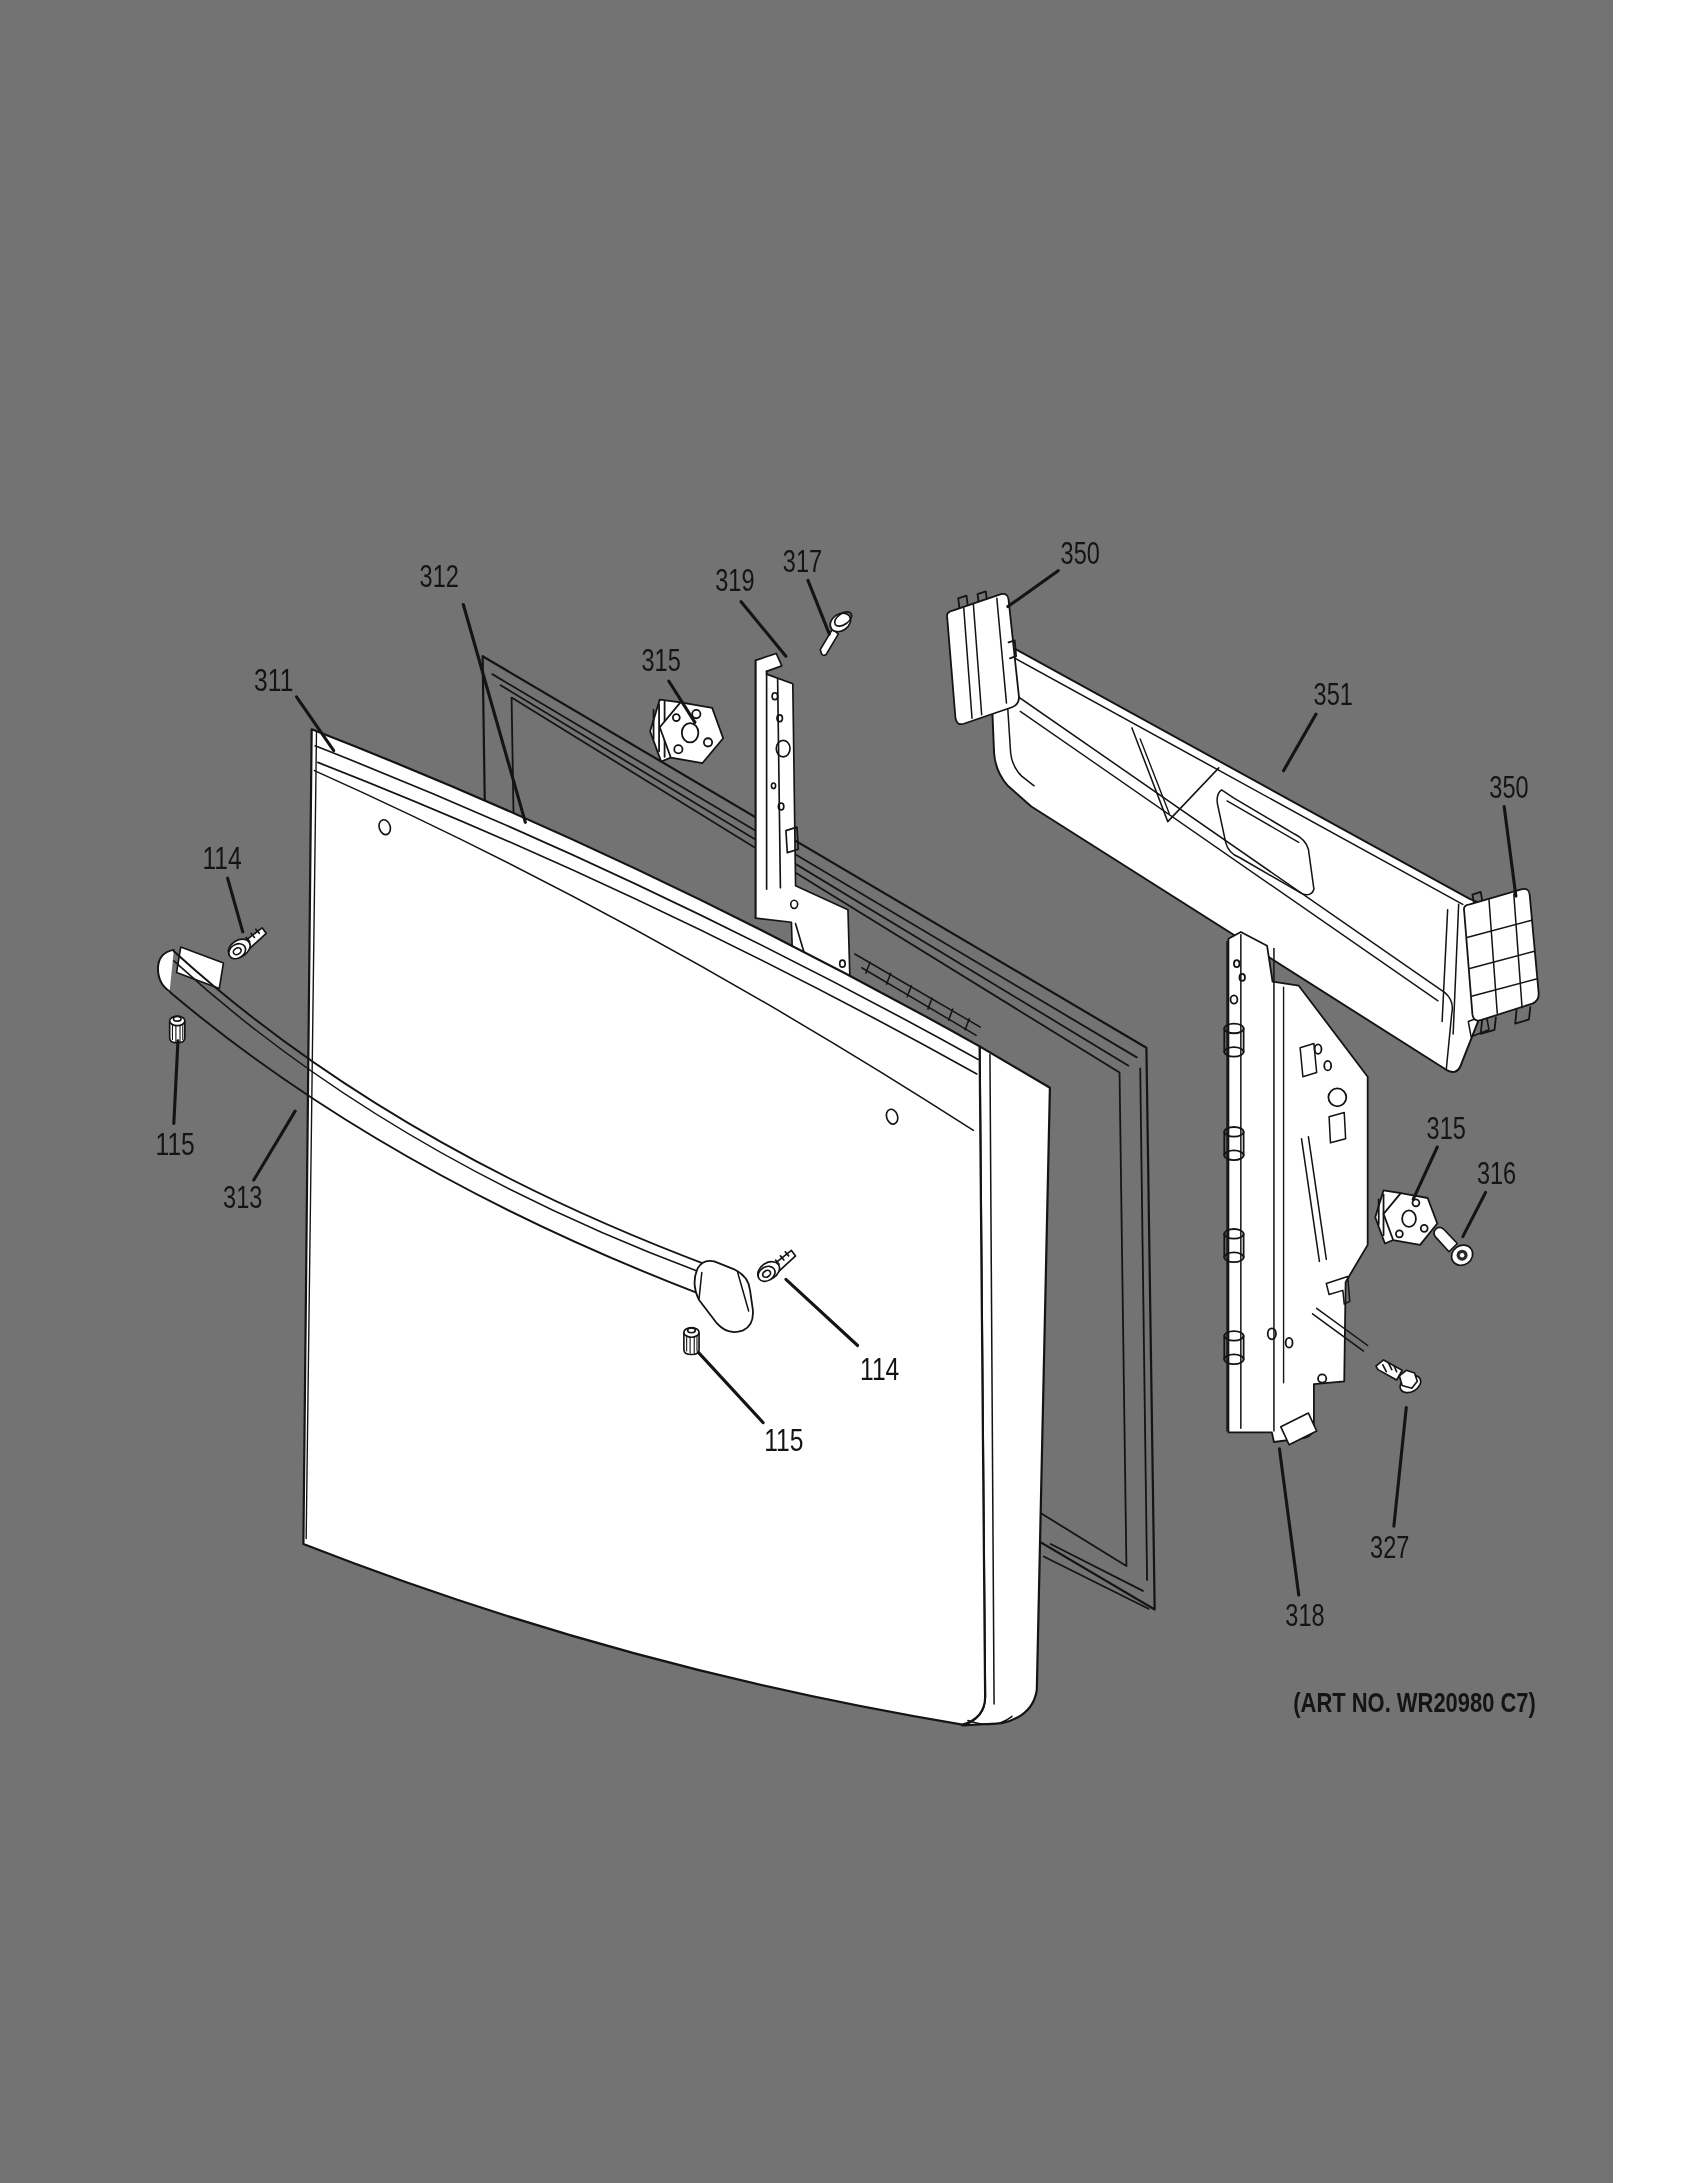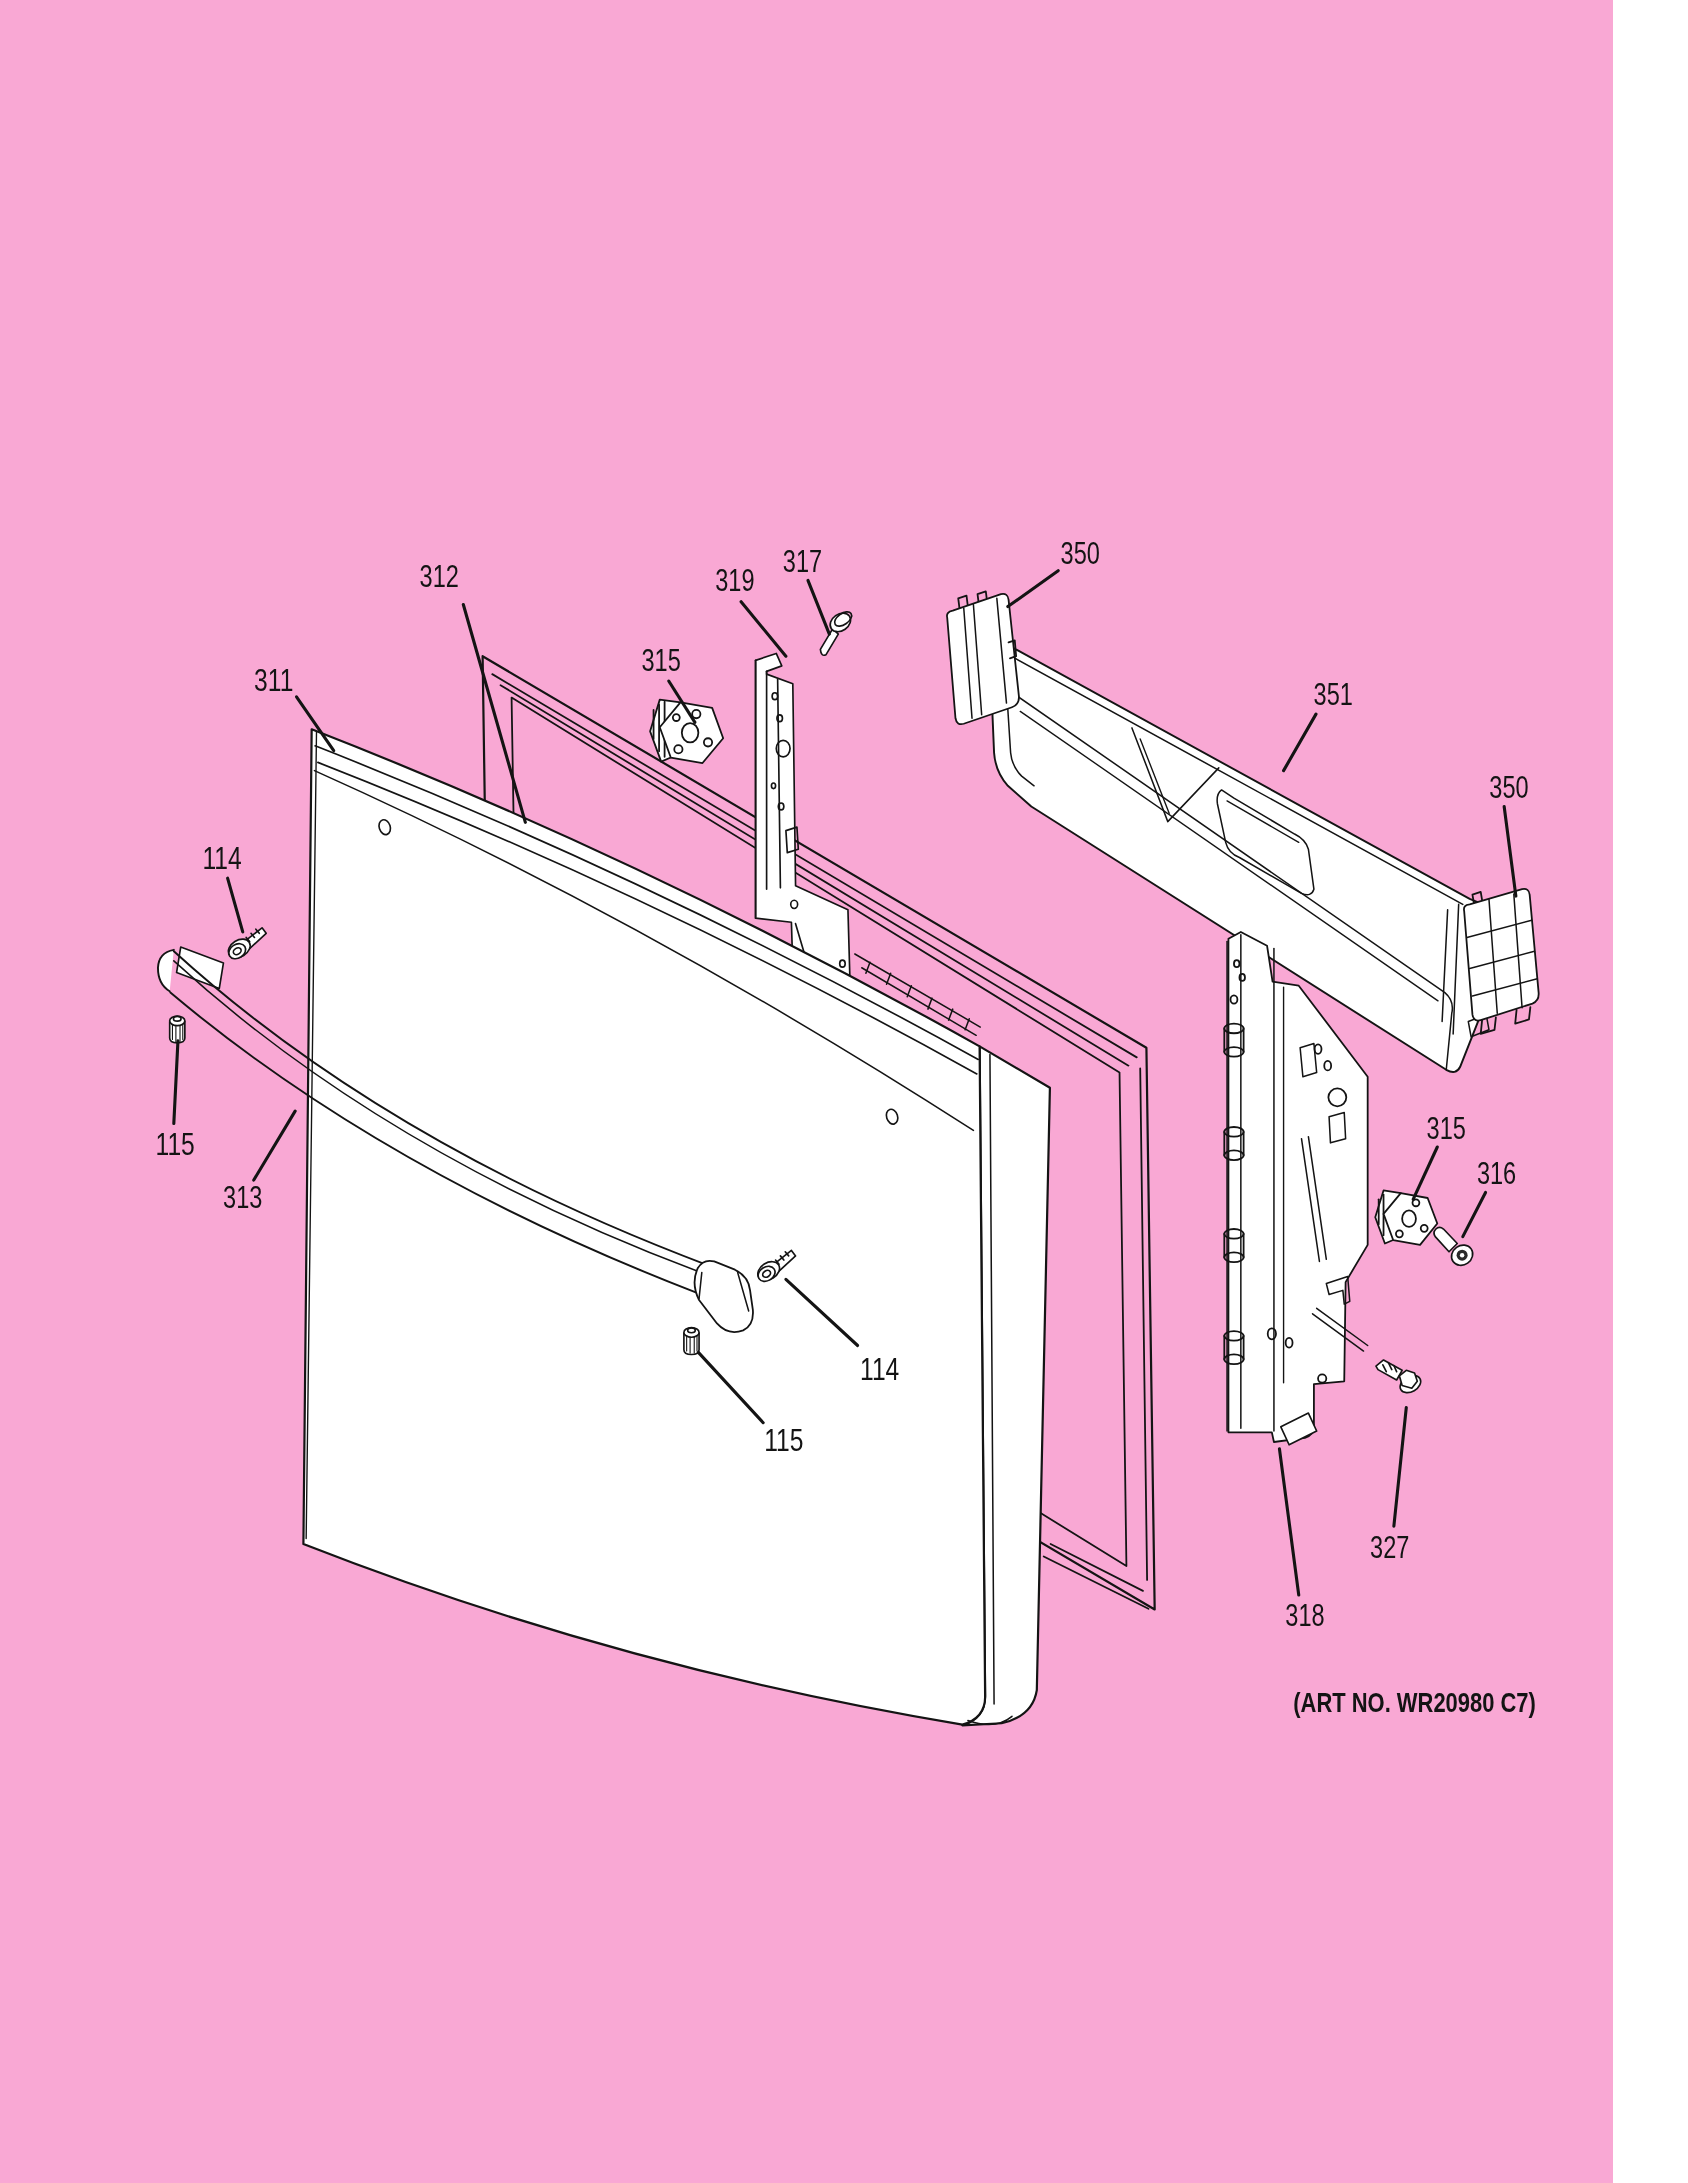--- a/index.html
+++ b/index.html
@@ -1,16 +1,16 @@
 <!DOCTYPE html>
 <html style="font-size:11px"><head>
 <meta charset="utf-8">
 <style>
   html,body{margin:0;padding:0;background:#fff;}
-  #page{position:relative;width:1613px;height:2183px;background:#f9a8d4;overflow:hidden;
+  #page{position:relative;width:1613px;height:2183px;background:#737373;overflow:hidden;
         font-family:"Liberation Sans",sans-serif;}
   svg{position:absolute;left:0;top:0;}
   .part-label{font-family:"Liberation Sans",sans-serif;font-size:46px;fill:#141414;}
   .artno{font-family:"Liberation Sans",sans-serif;font-size:40px;font-weight:700;fill:#141414;}
 </style>
 </head>
 <body>
 
 <div id="page">
 <svg width="1689" height="2183" viewBox="0 0 2450 3167">

